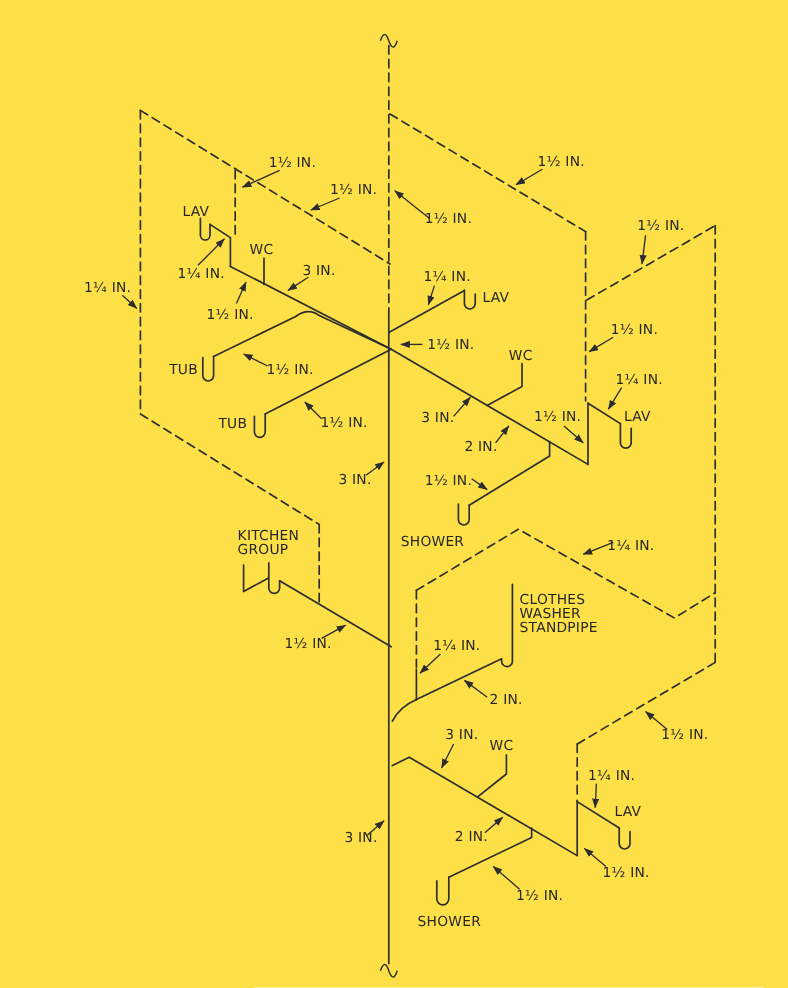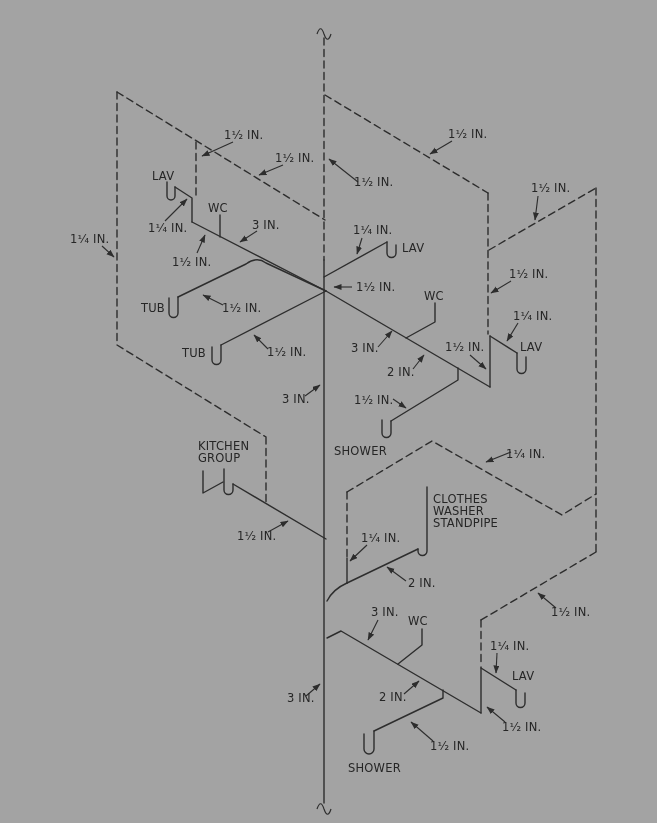--- a/index.html
+++ b/index.html
@@ -1,19 +1,19 @@
 <!DOCTYPE html>
 <html><head>
 <meta charset="utf-8">
 <style>
   html,body{margin:0;padding:0;background:#ffffff;}
   .page{
     position:relative;
     width:657px;height:823px;
-    background:#a3a3a3;
+    background:#fde047;
     overflow:hidden;
   }
   svg{display:block;}
   svg text{
     font-family:"DejaVu Sans","Liberation Sans",sans-serif;
     font-size:11.5px;
     letter-spacing:.2px;
     fill:#262626;
   }
   .pipe{fill:none;stroke:#2d2d2d;stroke-width:1.4;stroke-linecap:round;stroke-linejoin:round;}

